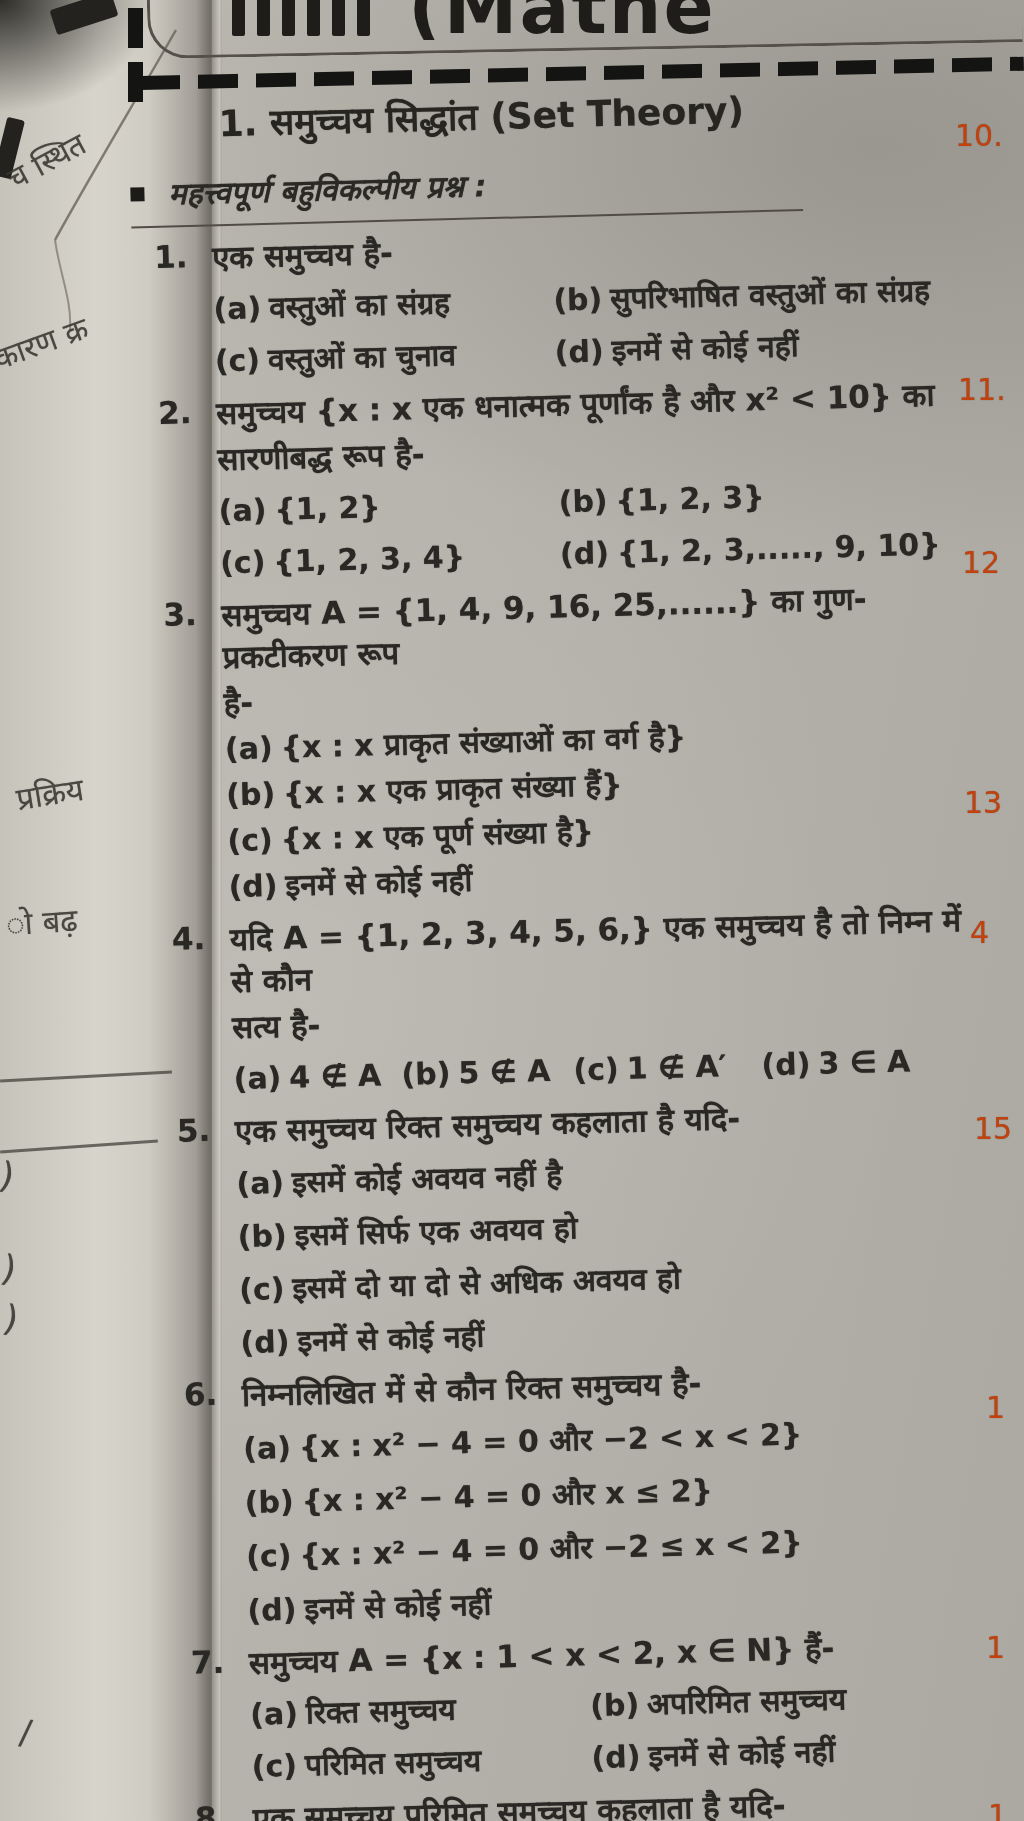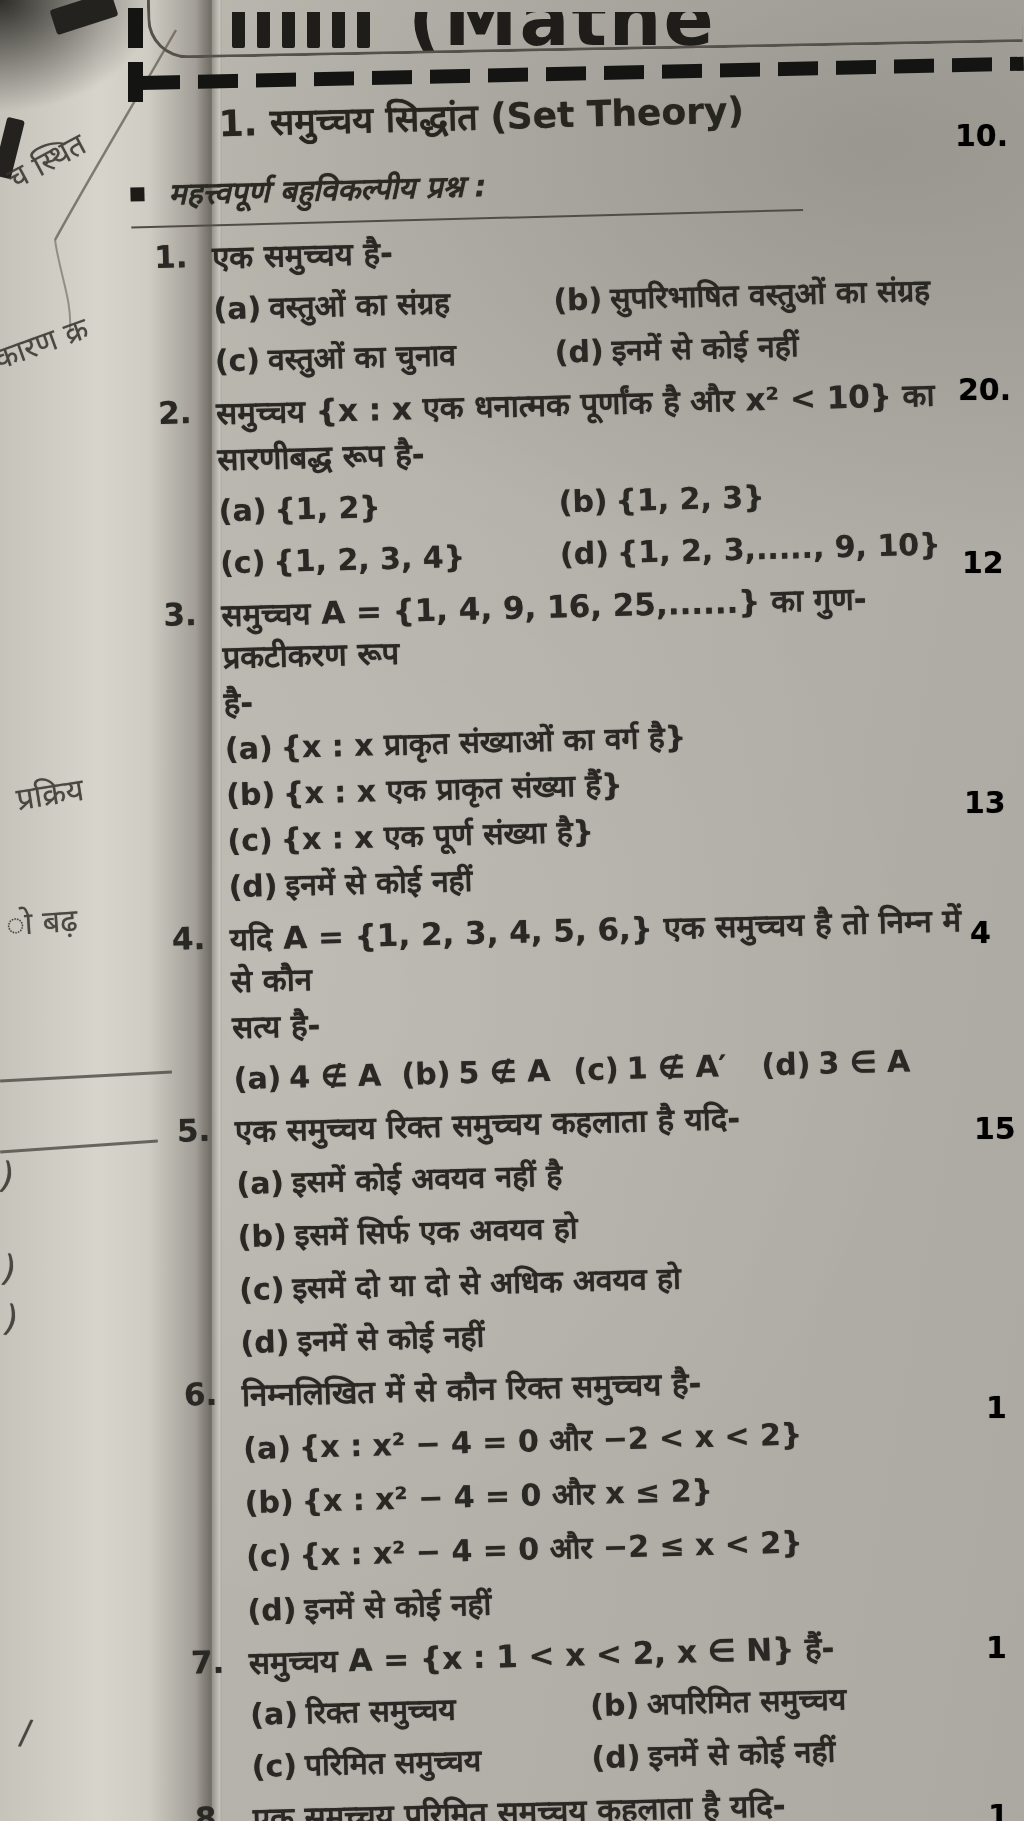--- a/index.html
+++ b/index.html
@@ -22,21 +22,21 @@
   .curl-crease{
     position:absolute;left:196px;top:0;width:26px;height:1821px;
     background:linear-gradient(to right, rgba(70,66,58,0), rgba(70,66,58,.40) 55%, rgba(240,238,230,.25) 90%, rgba(70,66,58,.1));
   }
   .curl-frag{position:absolute;color:#37352f;opacity:.88;white-space:nowrap;text-shadow:0 0 1px rgba(40,40,32,.5);}
   .curl-line{position:absolute;height:3px;background:#4c4943;opacity:.8;}
   .curl-blob{position:absolute;background:#23221e;border-radius:3px;}
   .pen{position:absolute;left:0;top:0;}
   
   .hdr-clip{
-    position:absolute;left:232px;top:12px;width:684px;height:40px;overflow:hidden;
+    position:absolute;left:232px;top:0;width:684px;height:40px;overflow:hidden;
   }
   .hdr-inner{position:absolute;left:0;top:-36px;font-size:74px;font-weight:bold;color:#1e1d1a;letter-spacing:2px;white-space:nowrap;}
   .hdr-bars{display:inline-block;vertical-align:top;margin-right:26px;}
   .hdr-bars i{display:inline-block;width:13px;height:72px;background:#1e1d1a;margin-right:12px;border-radius:2px;}
   .hdr-bars i.short{height:40px;margin-top:32px;}
   
   .thin-corner{
     position:absolute;left:148px;top:-6px;width:872px;height:62px;
     border-left:3px solid #55514a;border-bottom:3px solid #55514a;
     border-bottom-left-radius:40px;transform:rotate(-1.1deg);transform-origin:left bottom;
@@ -69,21 +69,21 @@
   .qnum{flex:0 0 58px;font-size:31px;font-weight:700;padding-top:1px;}
   .qbody{flex:1;max-width:740px;}
   .qline{font-size:31px;font-weight:600;line-height:42px;margin-bottom:4px;}
   .opt-row{display:flex;margin-top:10px;}
   .opt{font-size:30px;font-weight:600;line-height:42px;}
   .opt .lbl{margin-right:8px;}
   .col-a{flex:0 0 340px;}
   .col-b{flex:1;}
   .q4a{flex:0 0 168px;} .q4b{flex:0 0 172px;} .q4c{flex:0 0 188px;} .q4d{flex:1;}
   
-  .margin-num{position:absolute;font-size:30px;font-weight:700;color:#000000;white-space:nowrap;text-shadow:0 0 1px rgba(35,33,28,.5);}
+  .margin-num{position:absolute;font-size:30px;font-weight:400;color:#c2410c;white-space:nowrap;text-shadow:0 0 1px rgba(35,33,28,.5);}
 </style>
 </head>
 <body>
 
 <div class="curl">
   <svg class="pen" width="212" height="700" viewBox="0 0 212 700">
     <path d="M176,30 C130,110 85,185 55,240" stroke="#6a6359" stroke-width="2.5" fill="none" opacity=".8"></path>
     <path d="M55,240 C60,275 72,300 70,330" stroke="#6a6359" stroke-width="2" fill="none" opacity=".6"></path>
   </svg>
   <span class="curl-blob" style="left:52px;top:0;width:64px;height:26px;transform:rotate(-18deg);"></span>
@@ -237,21 +237,21 @@
         <div class="qnum">8.</div>
         <div class="qbody">
           <div class="qline">एक समुच्चय परिमित समुच्चय कहलाता है यदि-</div>
         </div>
       </div>
     </div>
 </div>
 
 <div id="margin-col">
     <span class="margin-num" style="top: 118px; left: 955px;">10.</span>
-    <span class="margin-num" style="top: 372px; left: 958px;">20.</span>
+    <span class="margin-num" style="top: 372px; left: 958px;">11.</span>
     <span class="margin-num" style="top: 545px; left: 962px;">12</span>
     <span class="margin-num" style="top: 785px; left: 964px;">13</span>
     <span class="margin-num" style="top: 915px; left: 970px;">4</span>
     <span class="margin-num" style="top: 1075px; left: 974px; margin-top: 36px;">15</span>
     <span class="margin-num" style="top: 1390px; left: 986px;">1</span>
     <span class="margin-num" style="top: 1630px; left: 986px;">1</span>
     <span class="margin-num" style="top: 1798px; left: 988px;">1</span>
   </div>
 
 </body></html>

